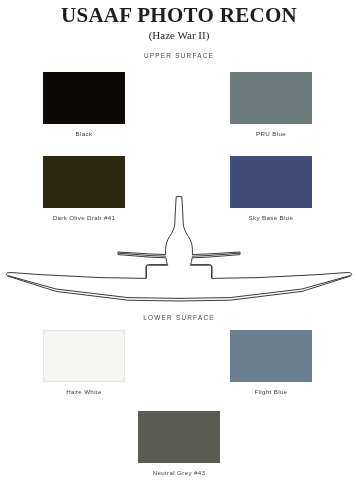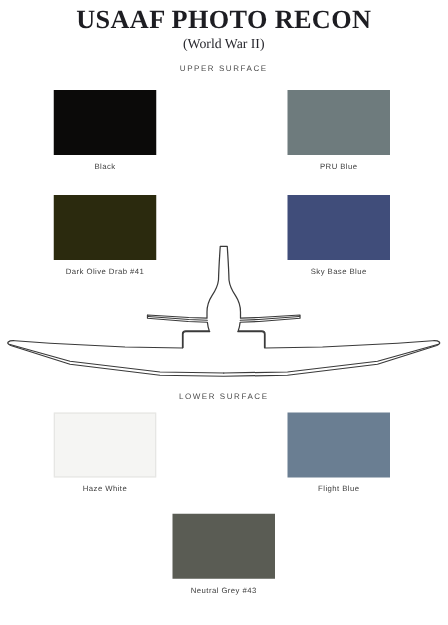--- a/index.html
+++ b/index.html
@@ -111,21 +111,21 @@
     stroke-linecap: round;
   }
 </style>
 </head>
 <body>
 
 <div class="page">
 
   <div class="title-block">
     <div class="main-title">USAAF PHOTO RECON</div>
-    <div class="sub-title">(World War II)</div>
+    <div class="sub-title">(Haze War II)</div>
   </div>
 
   <div class="section-label" id="upper-surface-label">UPPER SURFACE</div>
 
   <div class="swatch-cell col-left row-1">
     <div class="swatch-chip" style="background-color: rgb(11, 10, 9);"></div>
     <div class="swatch-caption">Black</div>
   </div>
 
   <div class="swatch-cell col-right row-1">

